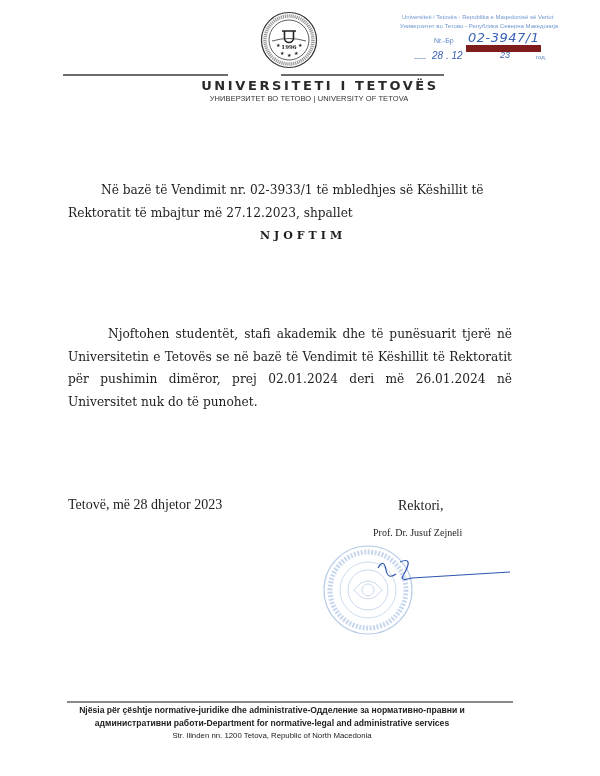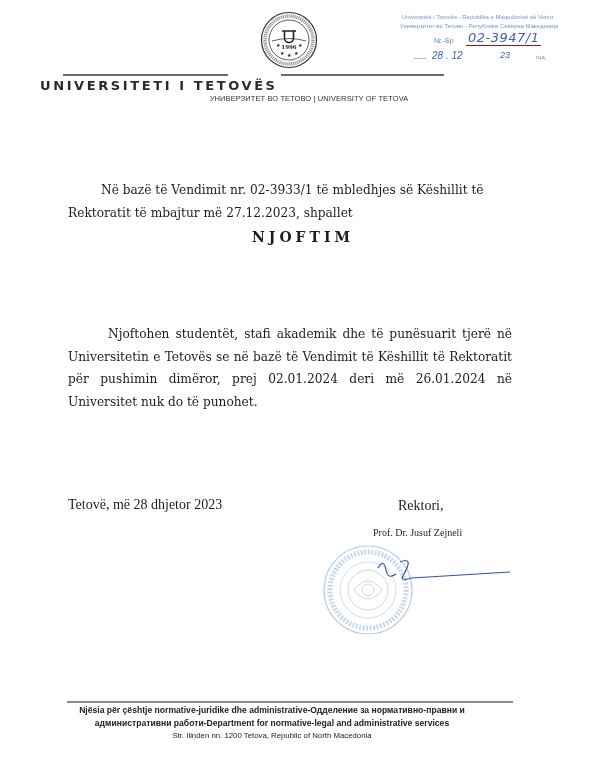--- a/index.html
+++ b/index.html
@@ -4,42 +4,42 @@
 <style>
   html, body { margin: 0; padding: 0; background: #ffffff; }
   body { width: 600px; height: 776px; position: relative; overflow: hidden; color: #1a1a1a; }
   .page { position: absolute; left: 0; top: 0; width: 600px; height: 776px; background: #fff; }
 
   
   .logo { position: absolute; left: 260px; top: 11px; width: 58px; height: 58px; }
   .hdr-line { position: absolute; top: 74px; height: 2px; background: #6b6b6b; }
   .hdr-line.left { left: 63px; width: 165px; }
   .hdr-line.right { left: 281px; width: 163px; }
-  .uni-name { position: absolute; left: 0; width: 600px; top: 78px; text-align: left;
+  .uni-name { position: absolute; left: 0; width: 600px; top: 78px; text-align: center;
     font-family: "DejaVu Sans", sans-serif; font-size: 13px; letter-spacing: 2.6px; color: #2a2a2a; font-weight: bold; padding-left: 40px; box-sizing: border-box; }
   .uni-sub { position: absolute; left: 0; width: 600px; top: 94px; text-align: center;
     font-family: "Liberation Sans", sans-serif; font-size: 7.5px; letter-spacing: 0.1px; color: #333; padding-left: 18px; box-sizing: border-box; }
 
   
   .stamp { position: absolute; left: 400px; top: 14px; width: 200px; height: 60px; color: #5a86c8; font-family: "Liberation Sans", sans-serif; }
   .stamp .l1 { position: absolute; left: 2px; top: 0; font-size: 6px; white-space: nowrap; opacity: .85; }
   .stamp .l2 { position: absolute; left: 0; top: 9px; font-size: 6px; white-space: nowrap; opacity: .85; }
   .stamp .nr-label { position: absolute; left: 34px; top: 23px; font-size: 7px; }
-  .stamp .nr-val { position: absolute; left: 66px; top: 17px; font-size: 13px; font-family: "DejaVu Sans", sans-serif; color: #3a62b5; font-style: italic; letter-spacing: 0.5px; border-bottom: 1px solid #7f1d1d; line-height: 14px; padding: 0 2px; }
+  .stamp .nr-val { position: absolute; left: 66px; top: 17px; font-size: 13px; font-family: "DejaVu Sans", sans-serif; color: #3a62b5; font-style: italic; letter-spacing: 0.5px; border-bottom: 7px solid #7f1d1d; line-height: 14px; padding: 0 2px; }
   .stamp .day { position: absolute; left: 32px; top: 36px; font-size: 10px; color: #3a62b5; font-style: italic; }
   .stamp .yr { position: absolute; left: 100px; top: 36px; font-size: 9px; color: #3a62b5; font-style: italic; }
   .stamp .god { position: absolute; left: 136px; top: 40px; font-size: 6px; }
   .stamp .dash { position: absolute; left: 14px; top: 44px; width: 12px; height: 1px; background: #a9bde0; }
 
   
   .text { font-family: "DejaVu Serif", serif; font-size: 12.2px; color: #1e1e1e; position: absolute; margin-top: 40px; }
   .intro { left: 68px; top: 139px; width: 445px; line-height: 23px; }
   .intro .indent { display: inline-block; width: 33px; }
   .title { position: absolute; left: 0; width: 600px; top: 229px; text-align: center;
-    font-family: "DejaVu Serif", serif; font-weight: bold; font-size: 14px; letter-spacing: 4px; color: #1e1e1e; padding-left: 6px; box-sizing: border-box; }
+    font-family: "DejaVu Serif", serif; font-weight: bold; font-size: 11px; letter-spacing: 4px; color: #1e1e1e; padding-left: 6px; box-sizing: border-box; }
   .para { left: 68px; top: 283px; width: 444px; line-height: 22.5px; text-align: justify; text-align-last: left; }
   .para .indent { display: inline-block; width: 40px; }
 
   .place-date { position: absolute; left: 68px; top: 497px; font-family: "Liberation Serif", serif; font-size: 14px; color: #1e1e1e; }
   .sign-role { position: absolute; left: 398px; top: 498px; font-family: "Liberation Serif", serif; font-size: 14px; color: #1e1e1e; }
   .sign-name { position: absolute; left: 373px; top: 527px; font-family: "Liberation Serif", serif; font-size: 10px; color: #1e1e1e; }
 
   .seal { position: absolute; left: 322px; top: 540px; width: 100px; height: 100px; opacity: .55; }
   .signature { position: absolute; left: 360px; top: 550px; width: 150px; height: 40px; }
 

